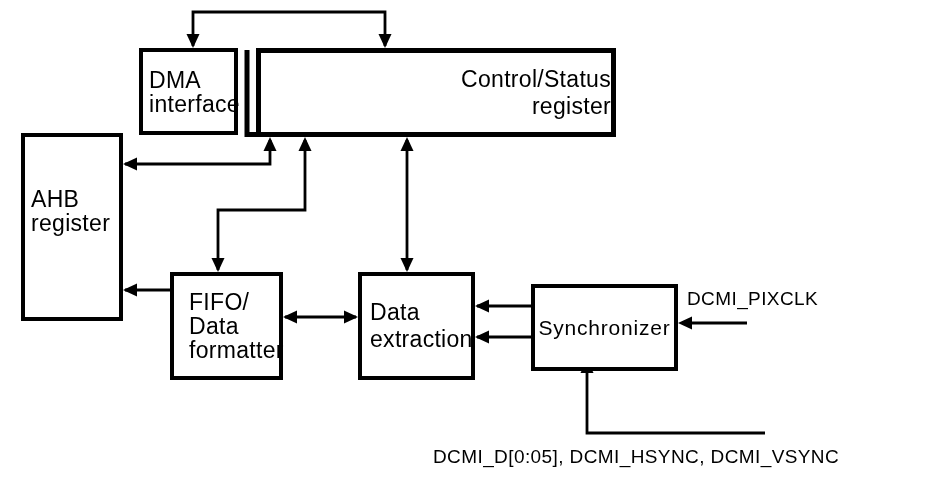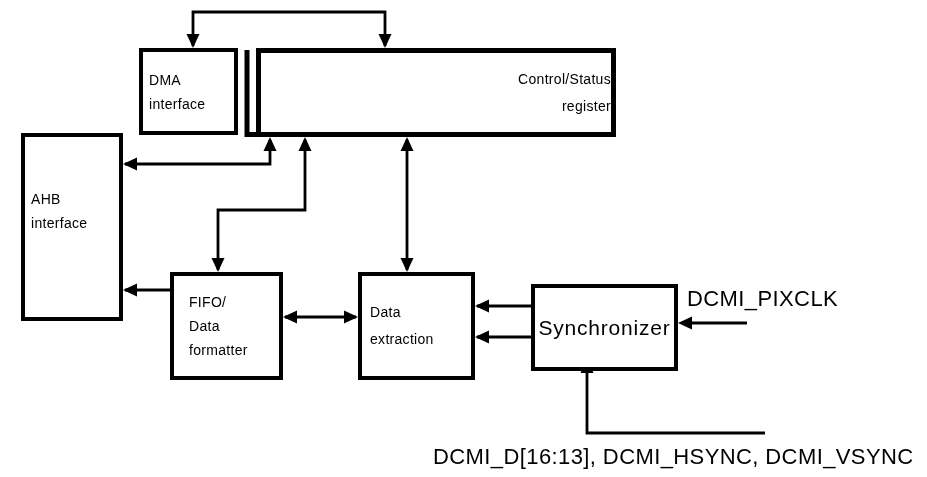--- a/index.html
+++ b/index.html
@@ -21,21 +21,21 @@
     box-sizing: border-box;
     border: 4px solid #000000;
     background: #ffffff;
     display: flex;
     flex-direction: column;
     justify-content: center;
     z-index: 2;
   }
   .box-label {
     white-space: pre-line;
-    font-size: 14px;
+    font-size: 23px;
     line-height: 24px;
     letter-spacing: 0.3px;
   }
   
   .box-dma { left: 139px; top: 48px; width: 99px; height: 87px; padding-left: 6px; }
   
   .box-csr { left: 256px; top: 48px; width: 360px; height: 89px; border-width: 5px; text-align: right; }
   .box-csr .box-label { line-height: 27px; }
   
   .box-ahb { left: 21px; top: 133px; width: 102px; height: 188px; padding-left: 6px; justify-content: flex-start; padding-top: 50px; }
@@ -43,21 +43,21 @@
   .box-fifo { left: 170px; top: 272px; width: 113px; height: 108px; padding-left: 15px; }
   
   .box-dataext { left: 358px; top: 272px; width: 117px; height: 108px; padding-left: 8px; }
   .box-dataext .box-label { line-height: 27px; }
   
   .box-sync { left: 531px; top: 284px; width: 147px; height: 87px; text-align: center; }
   .box-sync .box-label { font-size: 21px; letter-spacing: 0.8px; line-height: 22px; }
 
   .signal-label {
     position: absolute;
-    font-size: 22px;
+    font-size: 19px;
     line-height: 22px;
     letter-spacing: 0.4px;
     white-space: nowrap;
     z-index: 2;
   }
   .label-pixclk { left: 687px; top: 288px; }
   .label-databus { left: 433px; top: 446px; }
 
   #connector-layer {
     position: absolute;
@@ -151,35 +151,35 @@
 interface</div>
   </div>
 
   <div class="box box-csr">
     <div class="box-label">Control/Status
 register</div>
   </div>
 
   <div class="box box-ahb">
     <div class="box-label">AHB
-interface</div>
+register</div>
   </div>
 
   <div class="box box-fifo">
     <div class="box-label">FIFO/
 Data
 formatter</div>
   </div>
 
   <div class="box box-dataext">
     <div class="box-label">Data
 extraction</div>
   </div>
 
   <div class="box box-sync">
     <div class="box-label">Synchronizer</div>
   </div>
 
   <div class="signal-label label-pixclk">DCMI_PIXCLK</div>
 
-  <div class="signal-label label-databus">DCMI_D[16:13], DCMI_HSYNC, DCMI_VSYNC</div>
+  <div class="signal-label label-databus">DCMI_D[0:05], DCMI_HSYNC, DCMI_VSYNC</div>
 
 </div>
 
 </body></html>

